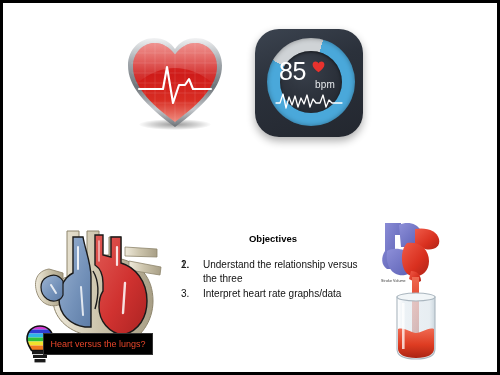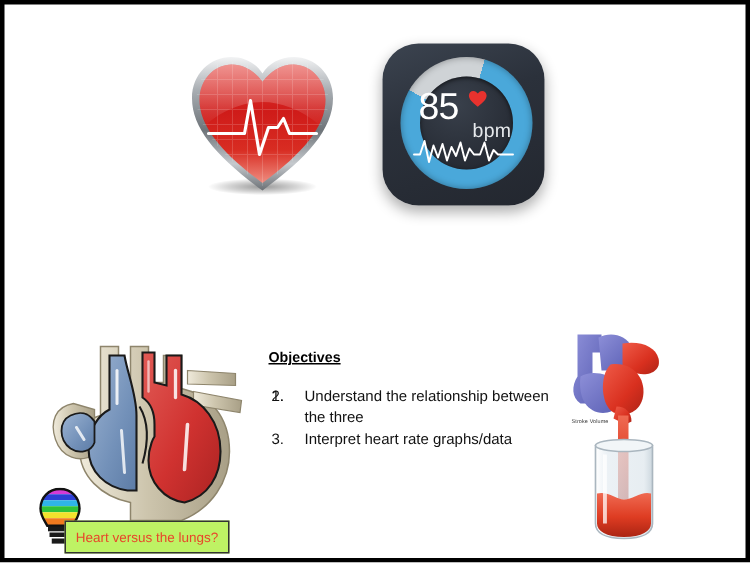--- a/index.html
+++ b/index.html
@@ -99,21 +99,21 @@
   }
   .bpm-heart-mini {
     display: inline-block;
     margin-left: 2px;
     vertical-align: top;
   }
   .bpm-unit {
     position: absolute;
     left: 36px;
     top: 20px;
-    font-size: 13px;
+    font-size: 10px;
     color: #e6e9ec;
     letter-spacing: 0.2px;
   }
   .bpm-wave {
     position: absolute;
     left: 20px;
     top: 62px;
   }
 
   
@@ -135,22 +135,22 @@
   .objectives {
     position: absolute;
     left: 176px;
     top: 230px;
     width: 188px;
   }
   .objectives-heading {
     font-size: 9.5px;
     font-weight: bold;
     color: #000000;
-    text-decoration: underline;
     margin: 0 0 14px 0;
+    text-align: center;
   }
   .objectives-list {
     margin: 0;
     padding: 0;
     list-style: none;
   }
   .objectives-list li {
     position: relative;
     padding-left: 24px;
     font-size: 10px;
@@ -205,24 +205,24 @@
   .bulb-icon {
     position: absolute;
     left: 0;
     top: 2px;
     width: 30px;
     height: 40px;
   }
   .callout-box {
     position: absolute;
     left: 18px;
-    top: 24px;
+    top: 10px;
     width: 110px;
     height: 22px;
-    background: #bef264;
+    background: #000000;
     border: 1.2px solid #333333;
     box-sizing: border-box;
     display: flex;
     align-items: center;
     justify-content: center;
   }
   .callout-text {
     font-size: 9px;
     color: #e8462a;
     white-space: nowrap;
@@ -311,21 +311,21 @@
   </div>
 
   <div class="objectives">
     <div class="objectives-heading">Objectives</div>
     <ol class="objectives-list">
       <li>
         <span class="num">1.</span>
       </li>
       <li>
         <span class="num">2.</span>
-        <span>Understand the relationship between the three</span>
+        <span>Understand the relationship versus the three</span>
       </li>
       <li>
         <span class="num">3.</span>
         <span>Interpret heart rate graphs/data</span>
       </li>
     </ol>
   </div>
 
   <svg class="anat-heart" viewBox="0 0 142 128">
     <defs>

